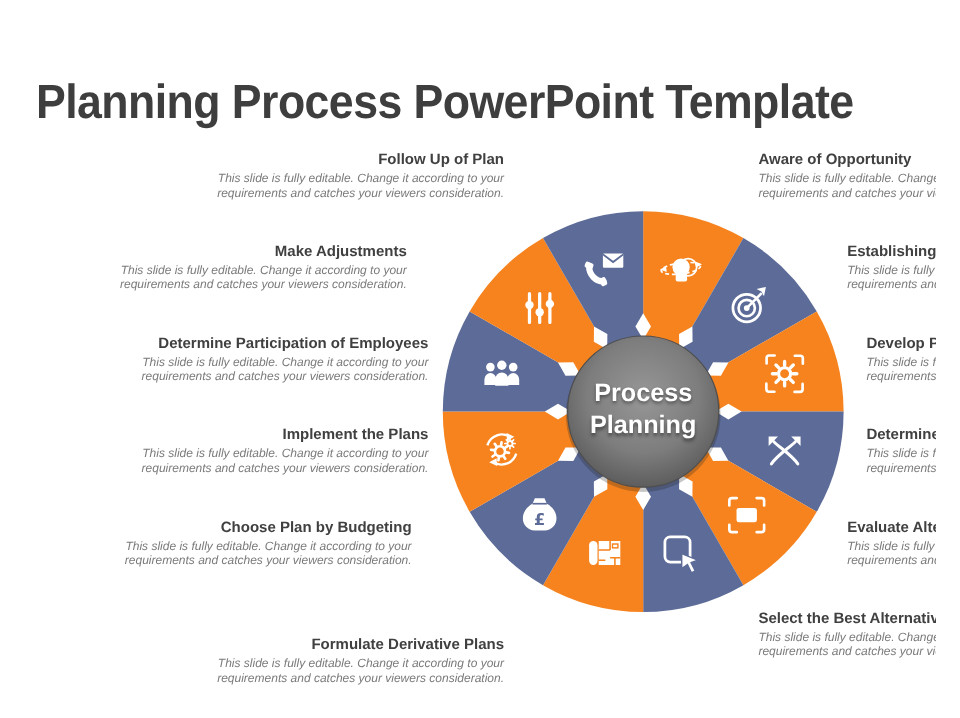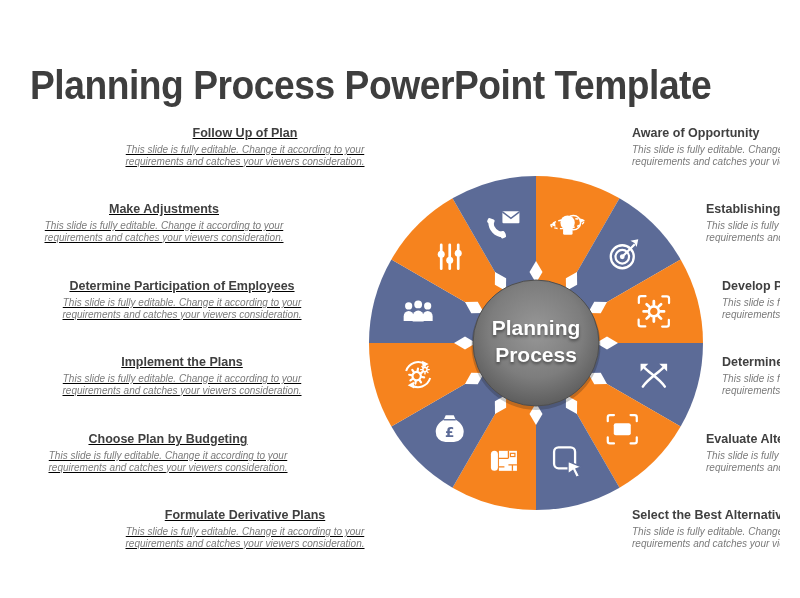--- a/index.html
+++ b/index.html
@@ -5,24 +5,24 @@
   html,body{margin:0;padding:0;background:#fff;}
   #page{position:relative;width:780px;height:598px;overflow:hidden;background:#fff;
         font-family:"Liberation Sans","DejaVu Sans",sans-serif;}
   .main-title{position:absolute;left:30px;top:36px;font-size:40px;font-weight:bold;
         color:#3e3e3e;letter-spacing:-0.5px;white-space:nowrap;
         transform:scaleX(.93);transform-origin:left top;}
   #wheel{position:absolute;left:0;top:0;}
   .label{position:absolute;}
   .label h3{margin:0 0 4px 0;font-size:12.5px;font-weight:bold;color:#404040;white-space:nowrap;}
   .label p{margin:0;font-size:10px;font-style:italic;color:#7a7a7a;line-height:11.5px;white-space:nowrap;}
-  .left{text-align:center;width:350px;text-decoration:underline;}
+  .left{text-align:right;width:350px;}
   .right{text-align:left;width:320px;}
   .l0{top:126px;right:360px}.l1{top:202px;right:441px}.l2{top:279px;right:423px}
-  .l3{top:355px;right:423px}.l4{top:432px;right:437px}.l5{top:508px;right:360px}
+  .l3{top:355px;right:423px}.l4{top:432px;right:437px}.l5{top:530px;right:360px}
   .r0{top:126px;left:632px}.r1{top:202px;left:706px}.r2{top:279px;left:722px}
   .r3{top:355px;left:722px}.r4{top:432px;left:706px}.r5{top:508px;left:632px}
   .center-label{position:absolute;left:456px;top:314px;width:160px;text-align:center;
         font-size:21px;font-weight:bold;color:#fff;line-height:27px;
         text-shadow:0 2px 3px rgba(0,0,0,0.45);}
   .center-label span{display:block;}
 </style>
 </head>
 <body>
 
@@ -200,16 +200,16 @@
     <p>This slide is fully editable. Change it according to your</p>
     <p>requirements and catches your viewers consideration.</p>
   </div>
   <div class="label right r5">
     <h3>Select the Best Alternative</h3>
     <p>This slide is fully editable. Change it according to your</p>
     <p>requirements and catches your viewers consideration.</p>
   </div>
 
   <div class="center-label">
+    <span>Process</span>
     <span>Planning</span>
-    <span>Process</span>
   </div>
 </div>
 
 </body></html>

